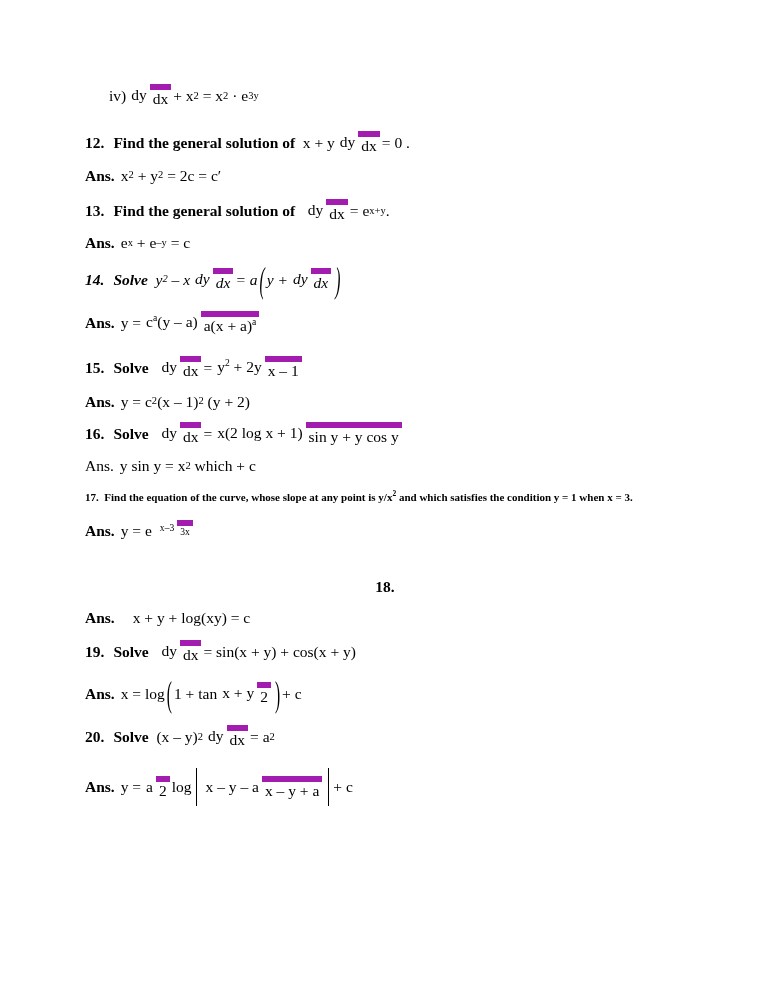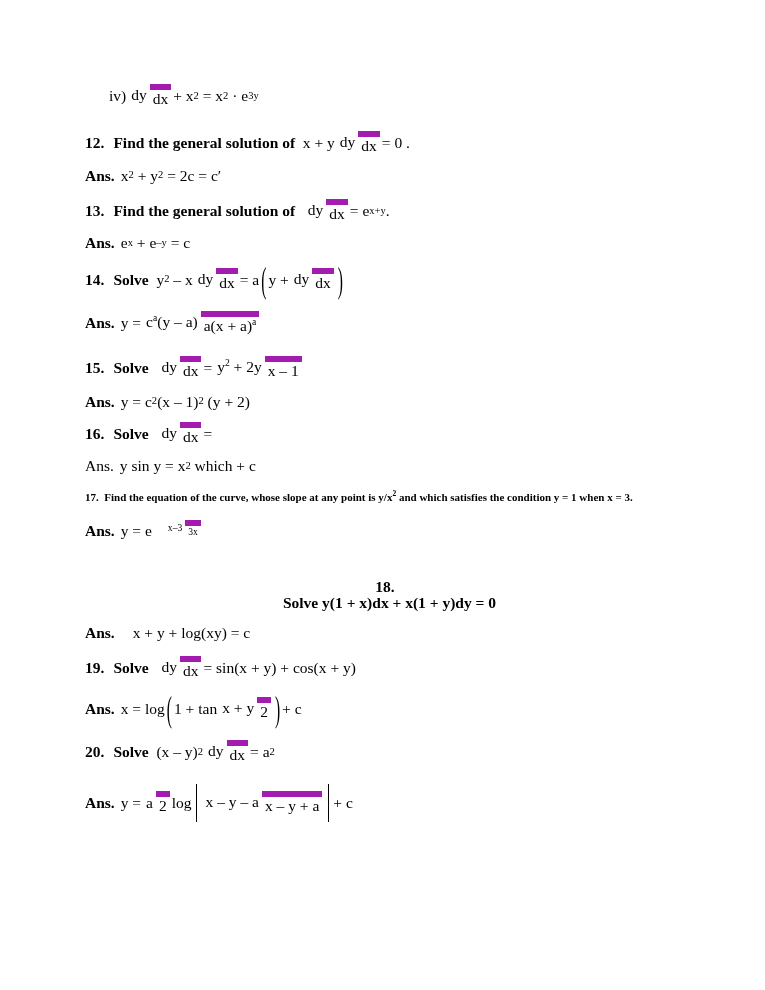--- a/index.html
+++ b/index.html
@@ -83,21 +83,21 @@
   .frac > .dn {
     border-top: 6px solid #a21caf;
     padding: 1px 3px 0 3px;
     white-space: pre;
   }
   .frac.tight > .nm { padding-bottom: 0; }
 
   
   .frac.small {
     font-size: 0.62em;
-    margin: 0 13px;
+    margin: 0 5px;
   }
 
   
   sup {
     font-size: 0.68em;
     vertical-align: super;
     line-height: 0;
   }
   sup.tiny { font-size: 0.62em; }
   .supfrac {
@@ -189,21 +189,21 @@
       </span>
     </div>
 
     <div class="line ansline">
       <span class="anslabel">Ans.</span>
       <span class="math" style="padding-left:6px;">
         <span class="tok">e</span><sup>x</sup><span class="tok"> + e</span><sup>–y</sup><span class="tok"> = c</span>
       </span>
     </div>
 
-    <div class="line qline" style="margin-top:17px;">
+    <div class="line qline" style="margin-top:17px;font-style:italic;">
       <span class="num">14.</span>
       <span class="stem" style="padding-left:9px;"><span>Solve</span>&nbsp;&nbsp;</span>
       <span class="math">
         <span class="tok">y</span><sup>2</sup><span class="tok"> – x</span>
         <span class="frac">
           <span class="nm">dy</span>
           <span class="dn">dx</span>
         </span>
         <span class="tok">= a</span>
         <span class="paren">(</span>
@@ -252,20 +252,24 @@
 
     <div class="line qline" style="margin-top:13px;">
       <span class="num">16.</span>
       <span class="stem" style="padding-left:9px;"><span>Solve</span>&nbsp;&nbsp;</span>
       <span class="math">
         <span class="frac">
           <span class="nm">dy</span>
           <span class="dn">dx</span>
         </span>
         <span class="tok">=</span>
+        <span class="frac">
+          <span class="nm">x(2 log x + 1)</span>
+          <span class="dn">sin y + y cos y</span>
+        </span>
       </span>
     </div>
 
     <div class="line ansline" style="margin-top:13px;">
       <span class="anslabel plain">Ans.</span>
       <span class="math" style="padding-left:6px;">
         <span class="tok">y sin y = x</span><sup>2</sup><span class="tok"> which + c</span>
       </span>
     </div>
 
@@ -281,21 +285,20 @@
             <span class="nm">x–3</span>
             <span class="dn">3x</span>
           </span></span>
       </span>
     </div>
 
     <div class="spacer-lg"></div>
 
     <div class="line qline" style="margin-top:14px;flex-direction:column;">
       <span class="num">18.</span>
-      <span class="stem" style="padding-left:9px;">Solve y(1 + x)dx + x(1 + y)dy = 0</span>
     </div>
 
     <div class="line ansline" style="margin-top:15px;">
       <span class="anslabel">Ans.</span>
       <span class="math" style="padding-left:18px;">x + y + log(xy) = c</span>
     </div>
 
     <div class="line qline" style="margin-top:15px;">
       <span class="num">19.</span>
       <span class="stem" style="padding-left:9px;"><span>Solve</span>&nbsp;&nbsp;</span>

